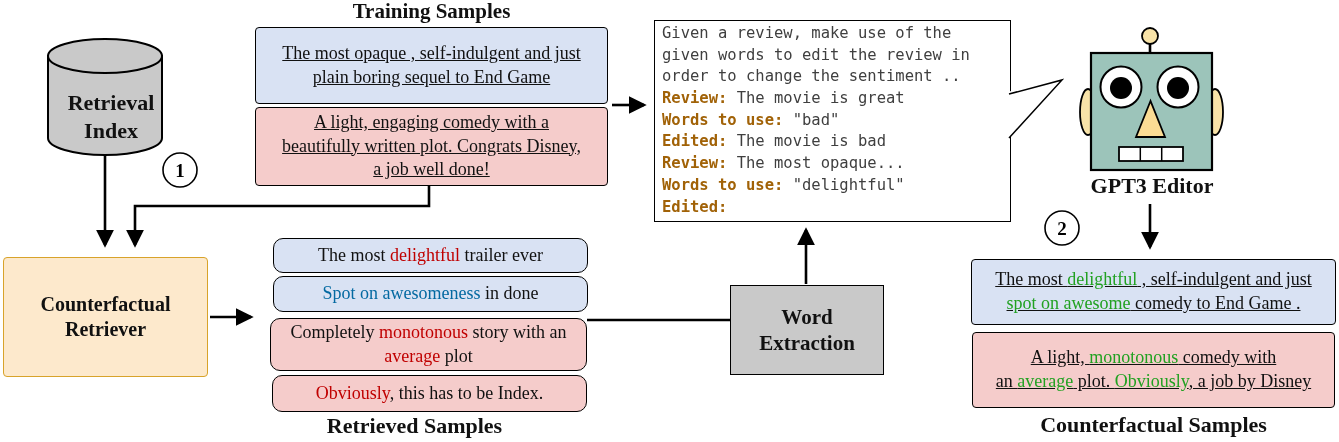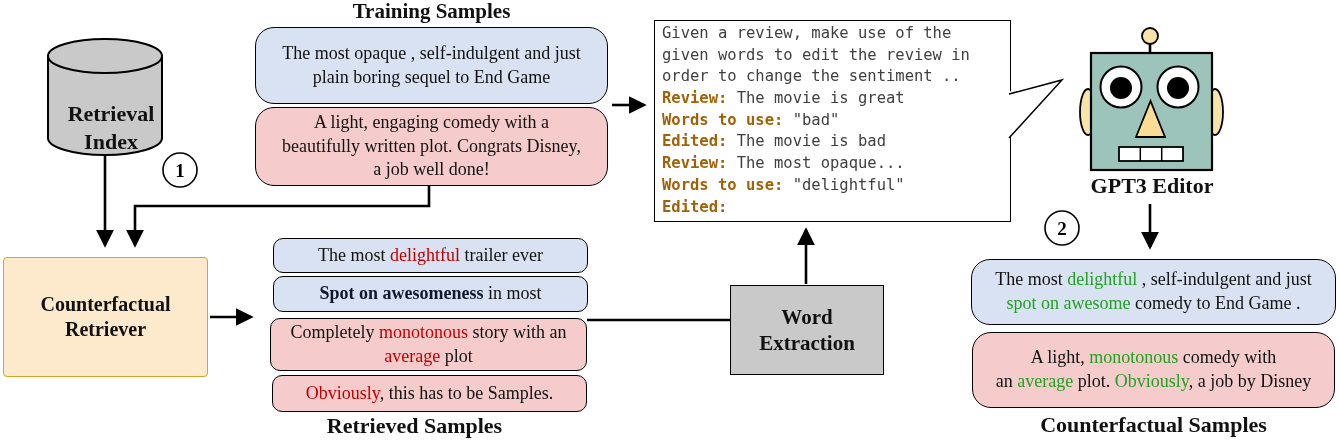--- a/index.html
+++ b/index.html
@@ -13,21 +13,21 @@
   .dom{z-index:2;}
   #fg-layer{z-index:3;}
   .abs{position:absolute;box-sizing:border-box;}
   .title{font-weight:bold;font-size:21px;text-align:center;line-height:1.1;}
   .sample{
     display:flex;align-items:center;justify-content:center;text-align:center;
     border:1.4px solid #000;font-size:18px;line-height:1.32;padding:1px 3px;
   }
   .blue{background:var(--blue_box);}
   .pink{background:var(--pink_box);}
-  .r14{border-radius:19px;}
+  .r14{border-radius:4px;text-decoration:underline;}
   .r10{border-radius:10px;}
   .node{
     display:flex;align-items:center;justify-content:center;text-align:center;
     font-weight:bold;line-height:1.25;
   }
   #retriever-box{
     background:var(--retriever_fill);border:1.6px solid var(--retriever_border);
     border-radius:4px;font-size:20px;
   }
   #word-extraction-box{
@@ -53,42 +53,42 @@
     <g>
       <path d="M48,56 L48,138 A57,17 0 0 0 162,138 L162,56 Z" fill="var(--node_gray)" stroke="#000" stroke-width="2"></path>
       <ellipse cx="105" cy="56" rx="57" ry="17" fill="var(--node_gray)" stroke="#000" stroke-width="2"></ellipse>
     </g>
   </svg>
 
   <div class="abs dom title" style="left:255px;top:0;width:353px;">Training Samples</div>
   <div class="abs dom title" style="left:256px;top:414px;width:317px;font-size:22px;text-align:center;">Retrieved Samples</div>
   <div class="abs dom title" style="left:972px;top:413px;width:363px;font-size:22px;">Counterfactual Samples</div>
 
-  <div class="abs dom" id="retrieval-index-label" style="left:48px;top:100px;width:126px;">Retrieval Index</div>
+  <div class="abs dom" id="retrieval-index-label" style="left:48px;top:89px;width:126px;">Retrieval Index</div>
 
   <div class="abs dom sample blue r14" style="left:255px;top:27px;width:353px;height:77px;">
       <div><span>The most opaque , self-indulgent and just</span><br><span>plain boring sequel to End Game</span></div>
     </div>
   <div class="abs dom sample pink r14" style="left:255px;top:107px;width:353px;height:79px;">
       <div><span>A light, engaging comedy with a</span><br><span>beautifully written  plot. Congrats Disney,</span><br><span>a job well done!</span></div>
     </div>
 
   <div class="abs dom node" id="retriever-box" style="left:3px;top:257px;width:205px;height:120px;">Counterfactual Retriever</div>
 
   <div class="abs dom sample blue r10" style="left:273px;top:238px;width:315px;height:35px;">
       <div><span>The most </span><span style="color: rgb(192, 0, 0);">delightful</span><span> trailer ever</span></div>
     </div>
   <div class="abs dom sample blue r10" style="left:273px;top:276px;width:315px;height:36px;">
-      <div><span style="color: #0f172a; font-weight: bold;">Spot on awesomeness</span><span> in most</span></div>
+      <div><span style="color: #0369a1;">Spot on awesomeness</span><span> in done</span></div>
     </div>
   <div class="abs dom sample pink r10" style="left:270px;top:318px;width:317px;height:53px;">
       <div><span>Completely </span><span style="color: rgb(192, 0, 0);">monotonous</span><span> story with an</span><br><span style="color: rgb(192, 0, 0);">average</span><span> plot</span></div>
     </div>
   <div class="abs dom sample pink r10" style="left:272px;top:375px;width:315px;height:37px;">
-      <div><span style="color: rgb(192, 0, 0);">Obviously</span><span>, this has to be Samples.</span></div>
+      <div><span style="color: rgb(192, 0, 0);">Obviously</span><span>, this has to be Index.</span></div>
     </div>
 
   <div class="abs dom" id="prompt-box" style="left:654px;top:20px;width:357px;height:202px;"><div class="pline"><span>Given a review, make use of the</span></div><div class="pline"><span>given words to edit the review in</span></div><div class="pline"><span>order to change the sentiment ..</span></div><div class="pline"><span class="b">Review:</span><span> The movie is great</span></div><div class="pline"><span class="b">Words to use:</span><span> "bad"</span></div><div class="pline"><span class="b">Edited:</span><span> The movie is bad</span></div><div class="pline"><span class="b">Review:</span><span> The most opaque...</span></div><div class="pline"><span class="b">Words to use:</span><span> "delightful"</span></div><div class="pline"><span class="b">Edited:</span></div></div>
 
   <div class="abs dom node" id="word-extraction-box" style="left:730px;top:285px;width:154px;height:90px;">Word Extraction</div>
 
   <div class="abs dom title" style="left:1082px;top:174px;width:140px;font-size:22px;">GPT3 Editor</div>
 
   <div class="abs dom sample blue r14" style="left:971px;top:259px;width:365px;height:66px;">
       <div><span>The most </span><span style="color: rgb(33, 161, 33);">delightful</span><span> , self-indulgent and just</span><br><span style="color: rgb(33, 161, 33);">spot on awesome</span><span> comedy to End Game .</span></div>

